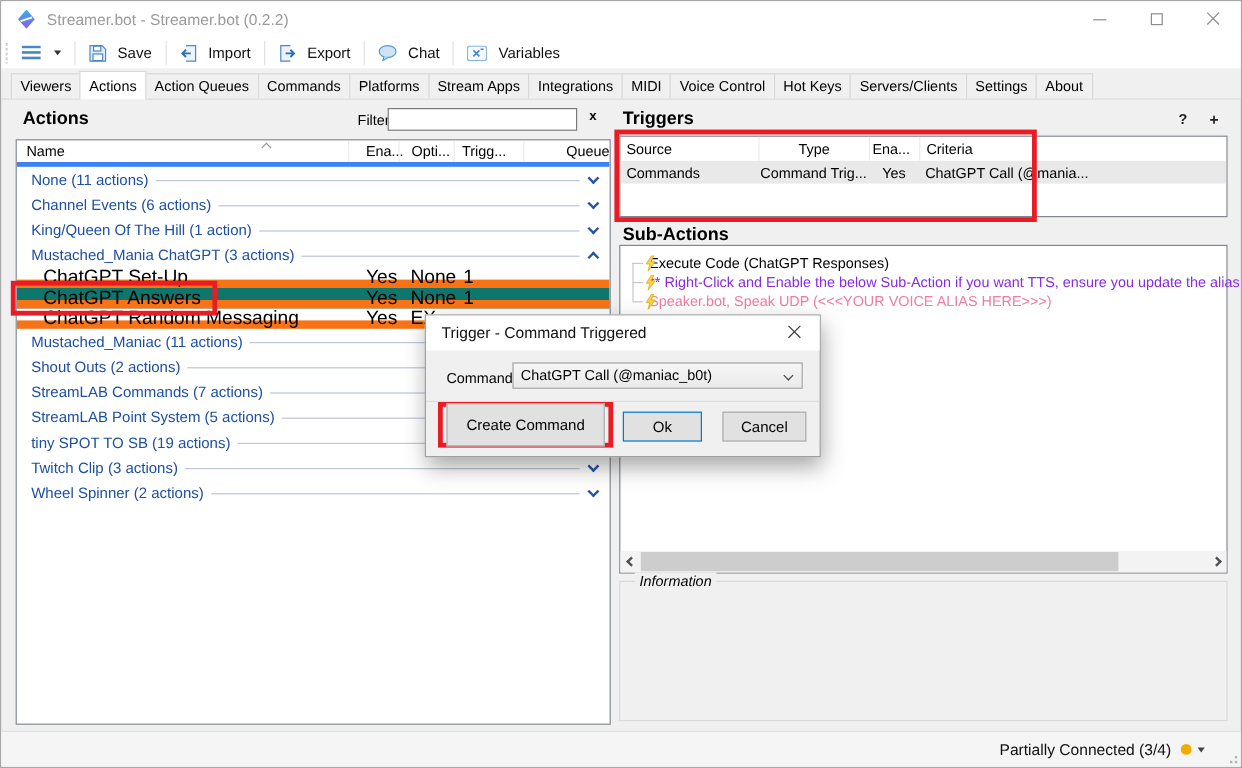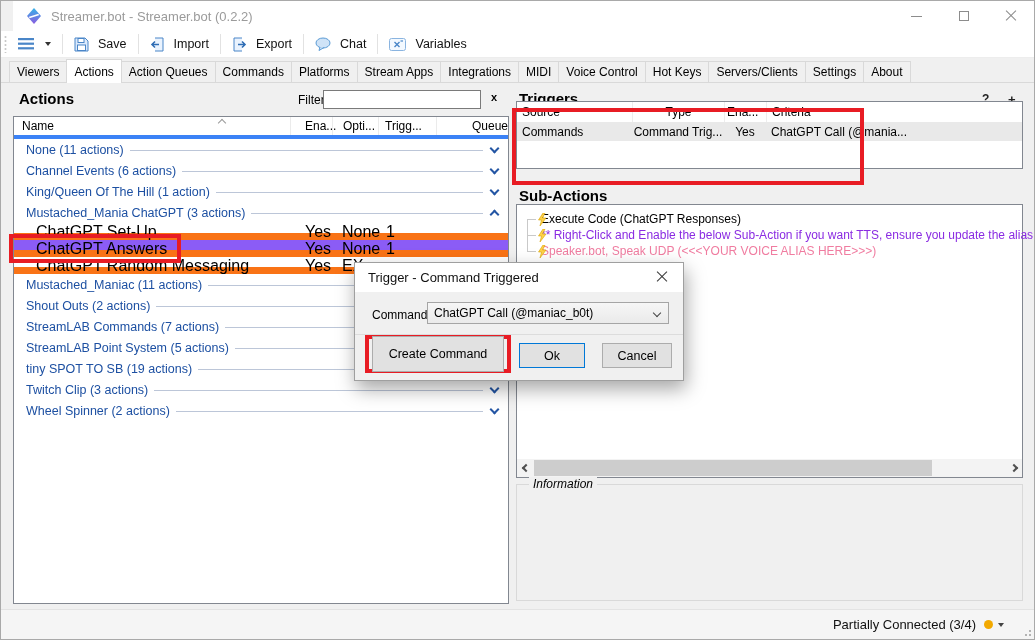--- a/index.html
+++ b/index.html
@@ -3,21 +3,21 @@
 <meta charset="utf-8">
 <style>
   * { box-sizing: border-box; margin: 0; padding: 0; }
   html,body { width:1035px; height:640px; }
   body { font-family:"Liberation Sans", sans-serif; background:#fff; }
 
   .window { position:relative; width:1035px; height:640px; background:#f0f0f0;
             border:1px solid #a9a9a9; overflow:hidden; }
 
   
-  .titlebar { position:absolute; top:0; left:12px; right:0; height:30px; background:#fff;
+  .titlebar { position:absolute; top:0; left:0; right:0; height:30px; background:#fff;
               display:flex; align-items:center; }
   .app-logo { margin-left:13px; width:16px; height:16px; }
   .app-title { margin-left:9px; font-size:13px; color:#9b9b9b; }
   .win-controls { margin-left:auto; display:flex; height:100%; }
   .win-btn { width:47px; height:100%; display:flex; align-items:center; justify-content:center; }
   .glyph-min { width:11px; height:1px; background:#8c8c8c; }
   .glyph-max { width:10px; height:10px; border:1px solid #8c8c8c; }
   .glyph-close { position:relative; width:12px; height:12px; }
   .glyph-close::before,.glyph-close::after { content:""; position:absolute; left:-1px; top:5px;
       width:14px; height:1px; background:#8c8c8c; }
@@ -66,28 +66,28 @@
   .grow { height:21px; display:flex; align-items:center; padding:0 10px 0 12px;
           color:#1d50a2; font-size:12.5px; }
   .grow .rule { flex:1; height:1px; background:#bcc6d8; margin:1px 8px 0 6px; }
   .chev { width:7px; height:7px; border-right:2px solid #2456a4; border-bottom:2px solid #2456a4; }
   .chev.down { transform:rotate(45deg); margin-top:-3px; }
   .chev.up   { transform:rotate(-135deg); margin-top:3px; }
 
   .crow { height:17px; align-items:center; font-size:16px; color:#000; border-bottom:7px solid #f97316; }
   .crow .c-name { padding-left:22px; }
   .crow .c-ena { padding-left:15px; } .crow .c-opt { padding-left:10px; } .crow .c-trg { padding-left:8px; }
-  .crow.selected { background:#8b5cf6; }
+  .crow.selected { background:#0f766e; }
 
   
   .triggers-title { left:518px; top:89px; }
   .trg-help { position:absolute; left:981px; top:91px; font-size:12px; font-weight:bold; color:#222; }
   .trg-add  { position:absolute; left:1007px; top:91px; font-size:13px; font-weight:bold; color:#222; }
 
-  .triggers-box { position:absolute; left:515px; top:100px; width:507px; height:68px;
+  .triggers-box { position:absolute; left:515px; top:112px; width:507px; height:68px;
                   background:#fff; border:1px solid #828790; overflow:hidden; font-size:12px; }
   .t-grid { display:grid; grid-template-columns:115px 92px 42px 1fr; }
   .t-header { height:20px; align-items:center; }
   .t-header > div { height:100%; display:flex; align-items:center; }
   .t-header > div + div { border-left:1px solid #ededed; }
   .th-source { padding-left:5px; } .th-type { justify-content:center; }
   .th-ena { padding-left:2px; } .th-crit { padding-left:5px; }
   .t-row { height:19px; align-items:center; background:#e9e9e9; }
   .tr-source { padding-left:5px; } .tr-type { text-align:center; }
   .tr-ena { text-align:center; } .tr-crit { padding-left:5px; white-space:nowrap; overflow:hidden; }

